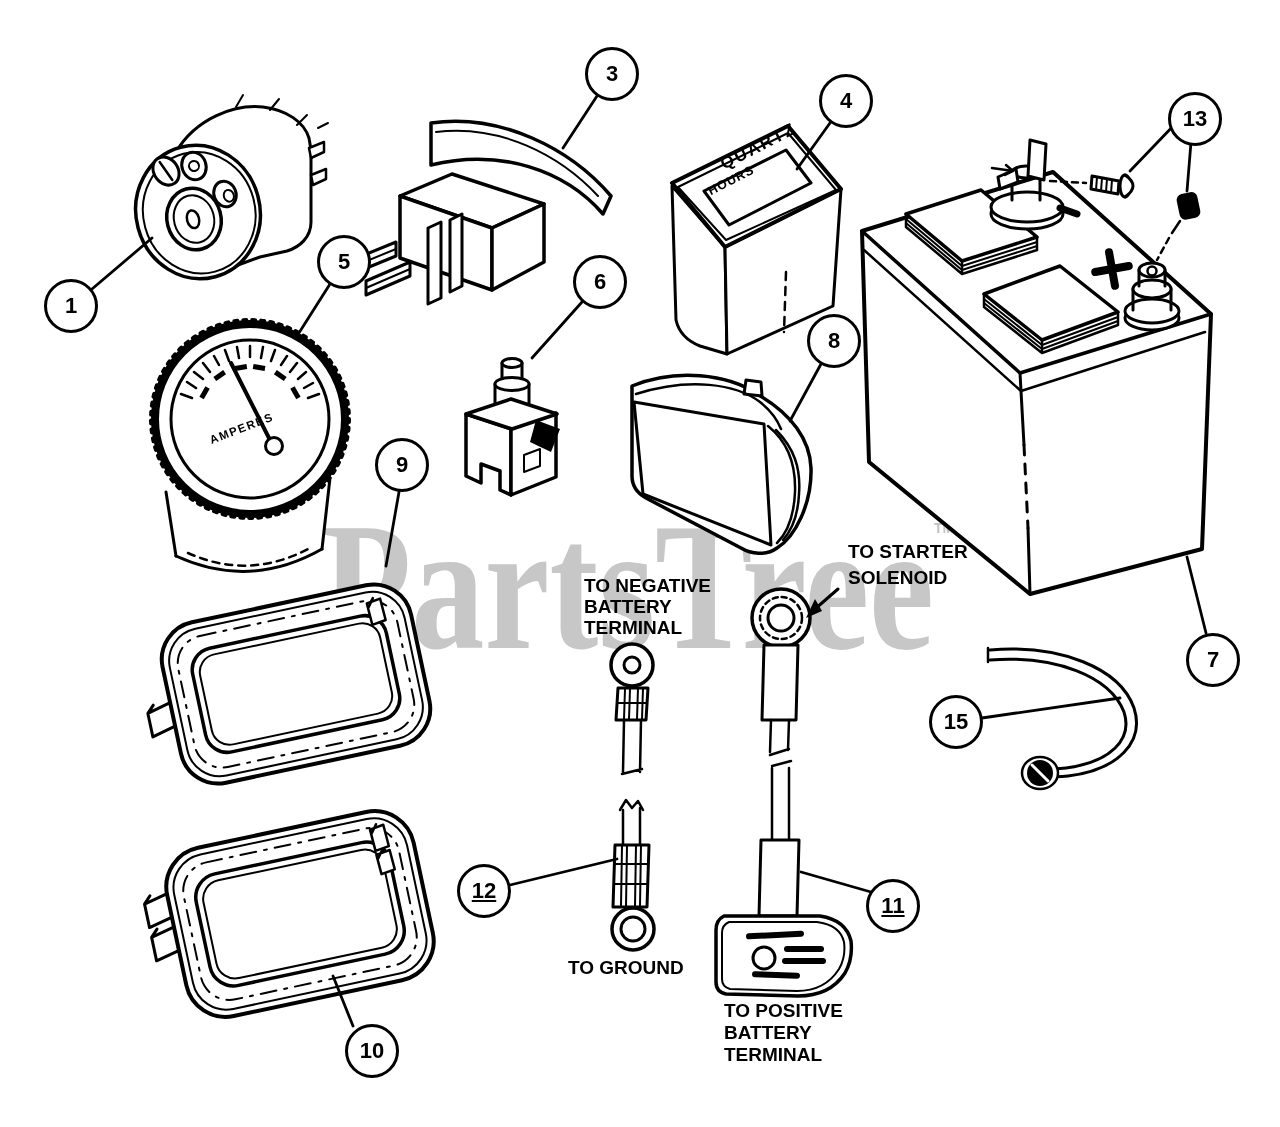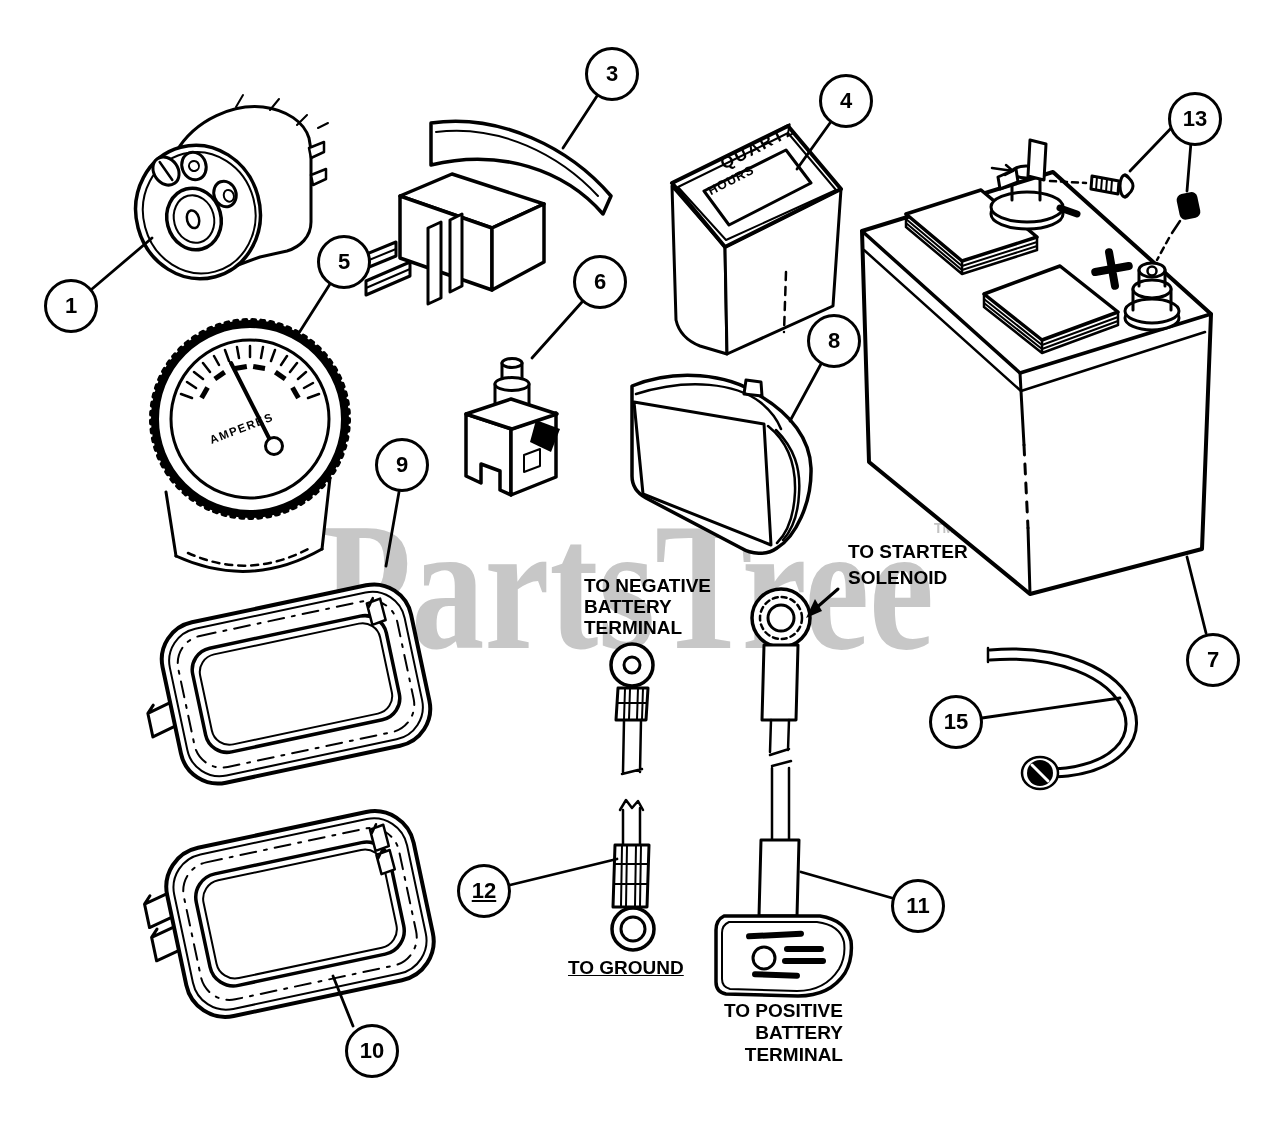--- a/index.html
+++ b/index.html
@@ -279,25 +279,25 @@
   <div>TO STARTER</div>
   <div>SOLENOID</div>
 </div>
 
 <div class="lbl" style="left:584px;top:575px;line-height:21px;">
   <div>TO NEGATIVE</div>
   <div>BATTERY</div>
   <div>TERMINAL</div>
 </div>
 
-<div class="lbl" style="left:568px;top:957px;text-decoration:underline;">
+<div class="lbl" style="left:568px;top:957px;">
   <div>TO GROUND</div>
 </div>
 
-<div class="lbl" style="left:724px;top:1000px;line-height:22px;text-align:right;">
+<div class="lbl" style="left:724px;top:1000px;line-height:22px;">
   <div>TO POSITIVE</div>
   <div>BATTERY</div>
   <div>TERMINAL</div>
 </div>
 
 <div class="balloon" style="left:44px;top:279px;">
       <span>1</span>
     </div>
 <div class="balloon" style="left:585px;top:47px;">
       <span>3</span>
@@ -316,21 +316,21 @@
     </div>
 <div class="balloon" style="left:807px;top:314px;">
       <span>8</span>
     </div>
 <div class="balloon" style="left:375px;top:438px;">
       <span>9</span>
     </div>
 <div class="balloon" style="left:345px;top:1024px;">
       <span>10</span>
     </div>
-<div class="balloon" style="left:891px;top:879px;">
+<div class="balloon" style="left:866px;top:879px;text-decoration:underline;">
       <span>11</span>
     </div>
 <div class="balloon" style="left:457px;top:864px;text-decoration:underline;">
       <span>12</span>
     </div>
 <div class="balloon" style="left:1168px;top:92px;">
       <span>13</span>
     </div>
 <div class="balloon" style="left:929px;top:695px;">
       <span>15</span>

